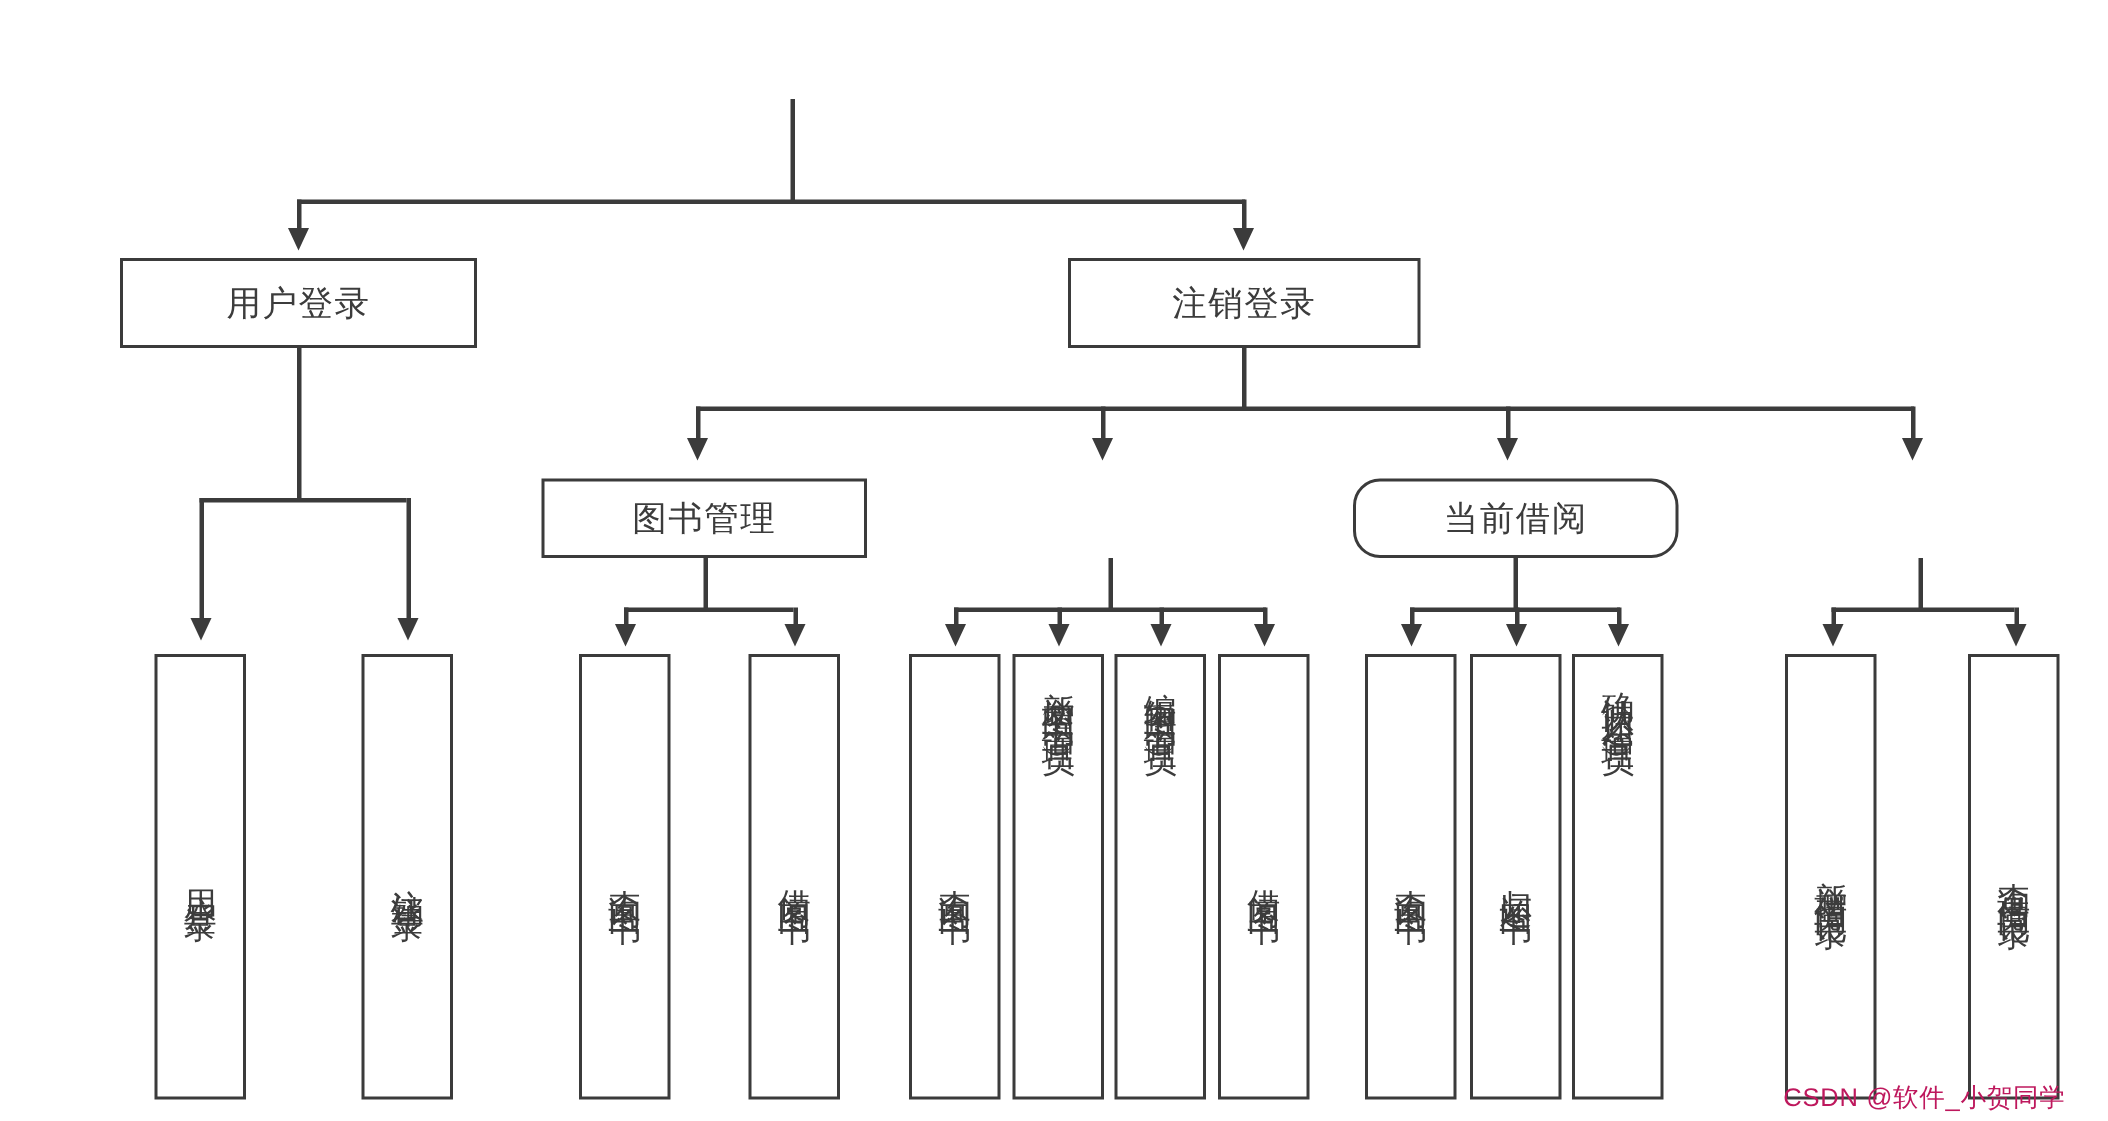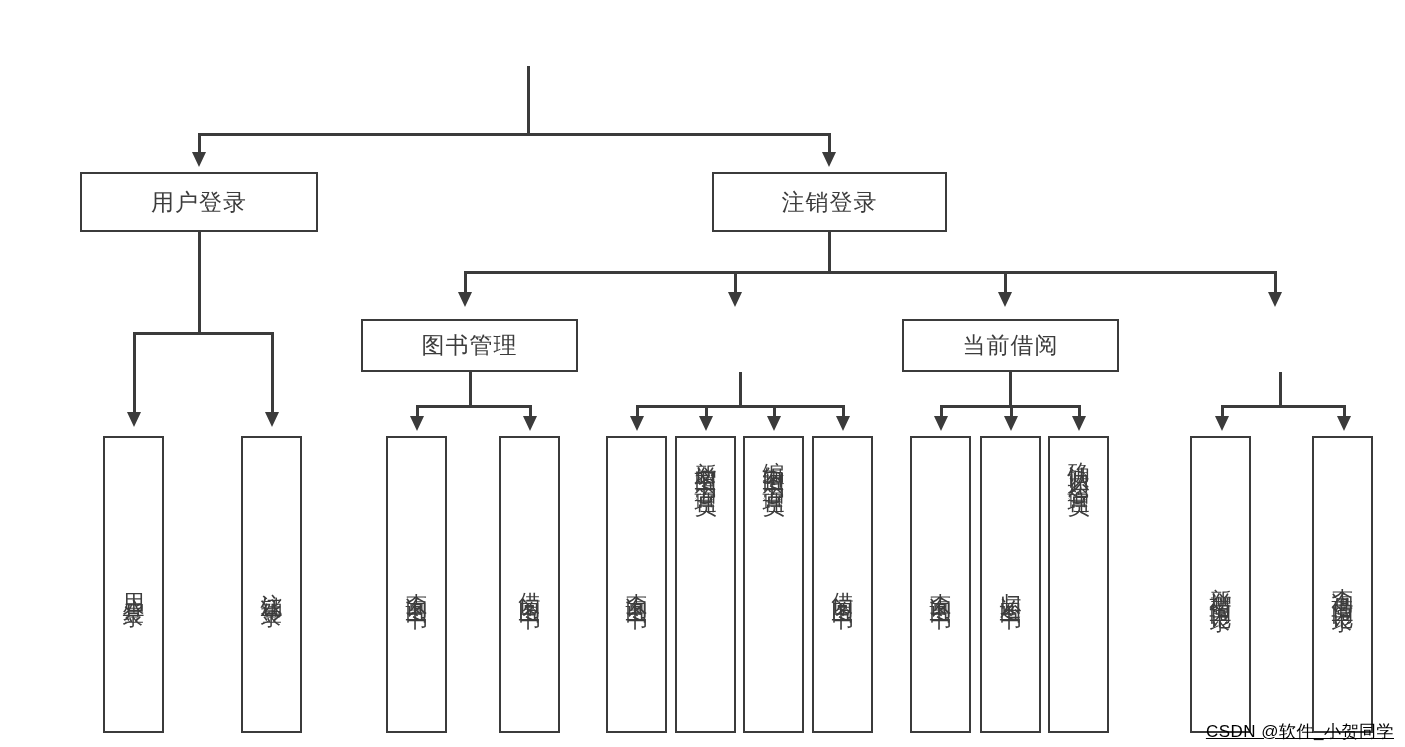--- a/index.html
+++ b/index.html
@@ -64,28 +64,27 @@
   .arrow{
     position:absolute;
     width:0;height:0;
     border-left:7px solid transparent;
     border-right:7px solid transparent;
     border-top:15px solid #3b3b3b;
   }
   
   #watermark{
     position:absolute;
-    right:11px;
+    right:28px;
     bottom:4px;
     font-size:17px;
-    color:#000000;
+    color:#be185d;
     letter-spacing:0.5px;
     white-space:nowrap;
     pointer-events:none;
-    text-decoration:underline;
   }
 </style>
 </head>
 <body>
 
 <div id="diagram">
 
 
   <div class="vline" style="left:527px;top:66px;height:68px;"></div>
   <div class="hline" style="left:198px;top:133px;width:632px;"></div>
@@ -116,21 +115,21 @@
   <div class="vline" style="left:734px;top:271px;height:24px;"></div>
   <div class="arrow" style="left:728px;top:292px;"></div>
   <div class="vline" style="left:1004px;top:271px;height:24px;"></div>
   <div class="arrow" style="left:998px;top:292px;"></div>
   <div class="vline" style="left:1274px;top:271px;height:24px;"></div>
   <div class="arrow" style="left:1268px;top:292px;"></div>
 
   <div class="node" style="left:361px;top:319px;width:217px;height:53px;">
     <span class="label">图书管理</span>
   </div>
-  <div class="node" style="left:902px;top:319px;width:217px;height:53px;">
+  <div class="node" style="left:902px;top:319px;width:217px;height:53px;border-radius:18px;">
     <span class="label">当前借阅</span>
   </div>
 
   <div class="vline" style="left:469px;top:372px;height:34px;"></div>
   <div class="hline" style="left:416px;top:405px;width:113px;"></div>
   <div class="vline" style="left:416px;top:405px;height:14px;"></div>
   <div class="arrow" style="left:410px;top:416px;"></div>
   <div class="vline" style="left:529px;top:405px;height:14px;"></div>
   <div class="arrow" style="left:523px;top:416px;"></div>
 

